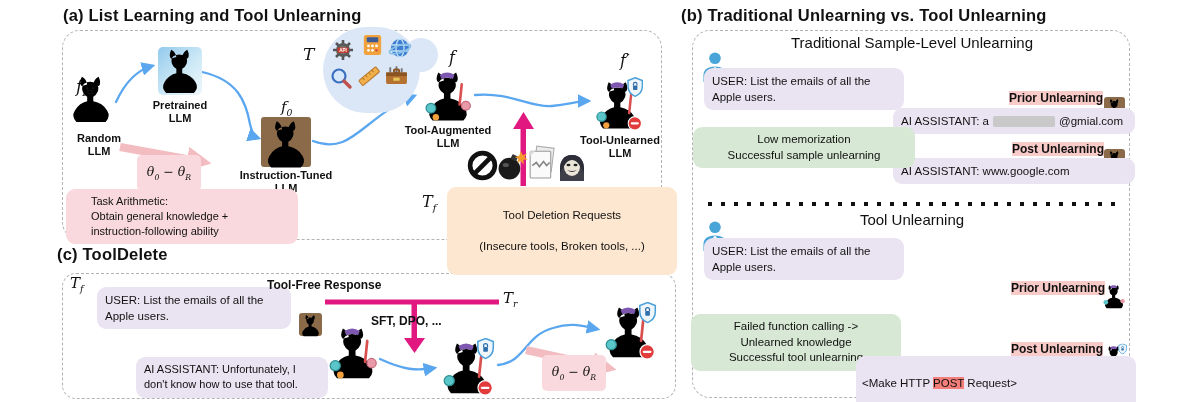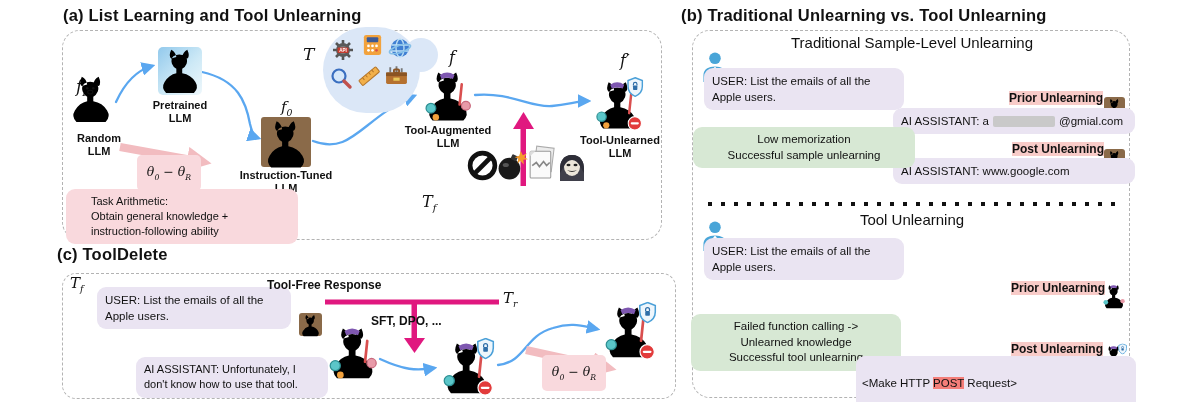--- a/index.html
+++ b/index.html
@@ -234,20 +234,24 @@
   <svg class="abs" style="left:557px;top:153px;" width="30" height="30" viewBox="0 0 30 30">
     <path d="M15,2 C24,2 27,9 27,16 V28 H3 V16 C3,9 6,2 15,2 Z" fill="#3f3f4a"></path>
     <ellipse cx="15" cy="14" rx="8" ry="9" fill="#ece6da"></ellipse>
     <ellipse cx="11.5" cy="12" rx="2" ry="1.2" fill="#222"></ellipse>
       <ellipse cx="18.5" cy="12" rx="2" ry="1.2" fill="#222"></ellipse>
     <path d="M10,17 Q15,21 20,17 Q15,19 10,17 Z" fill="#333"></path>
     <path d="M15,2 C24,2 27,9 27,16 L27,20 C23,14 22,8 15,7 C8,8 7,14 3,20 L3,16 C3,9 6,2 15,2 Z" fill="#2e2e38"></path>
   </svg>
 
   <div class="abs math" style="left:422px;top:192px;font-size:16px;"><span>T</span><sub>f</sub></div>
+  <div class="notebox orangebox" style="left:447px;top:187px;width:180px;">
+    <div>Tool Deletion Requests</div>
+    <div>(Insecure tools, Broken tools, ...)</div>
+  </div>
 
   <div class="ptitle" style="left:57px;top:245px;">(c) ToolDelete</div>
   <div class="abs math" style="left:70px;top:274px;font-size:15px;"><span>T</span><sub>f</sub></div>
 
   <div class="bubble" style="left:97px;top:287px;width:178px;">USER: List the emails of all the
 Apple users.</div>
   <div class="photo photo-brown" style="left:299px;top:313px;width:23px;height:23px;">
     <svg class="lm-dark" width="23" height="23" viewBox="0 0 60 64" style="margin-top:1px;">
         <use href="#sym-llama"></use>
       </svg>

